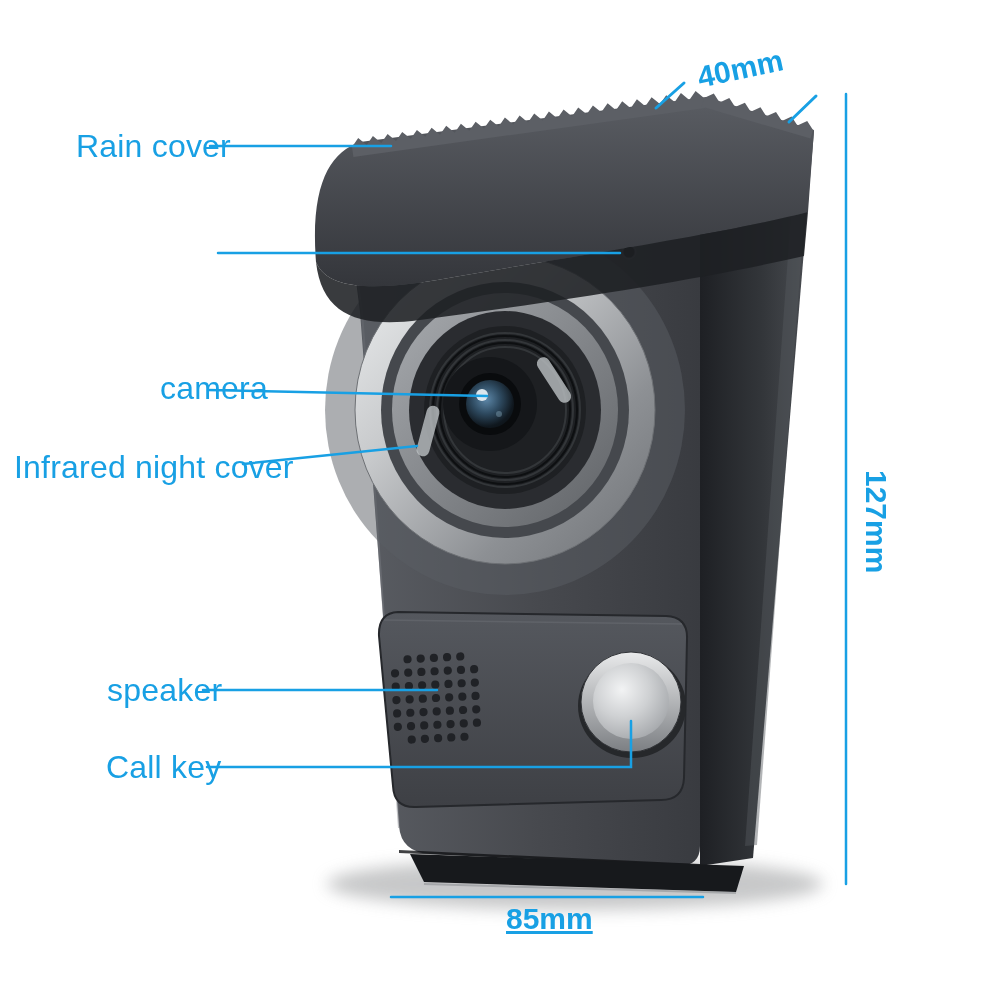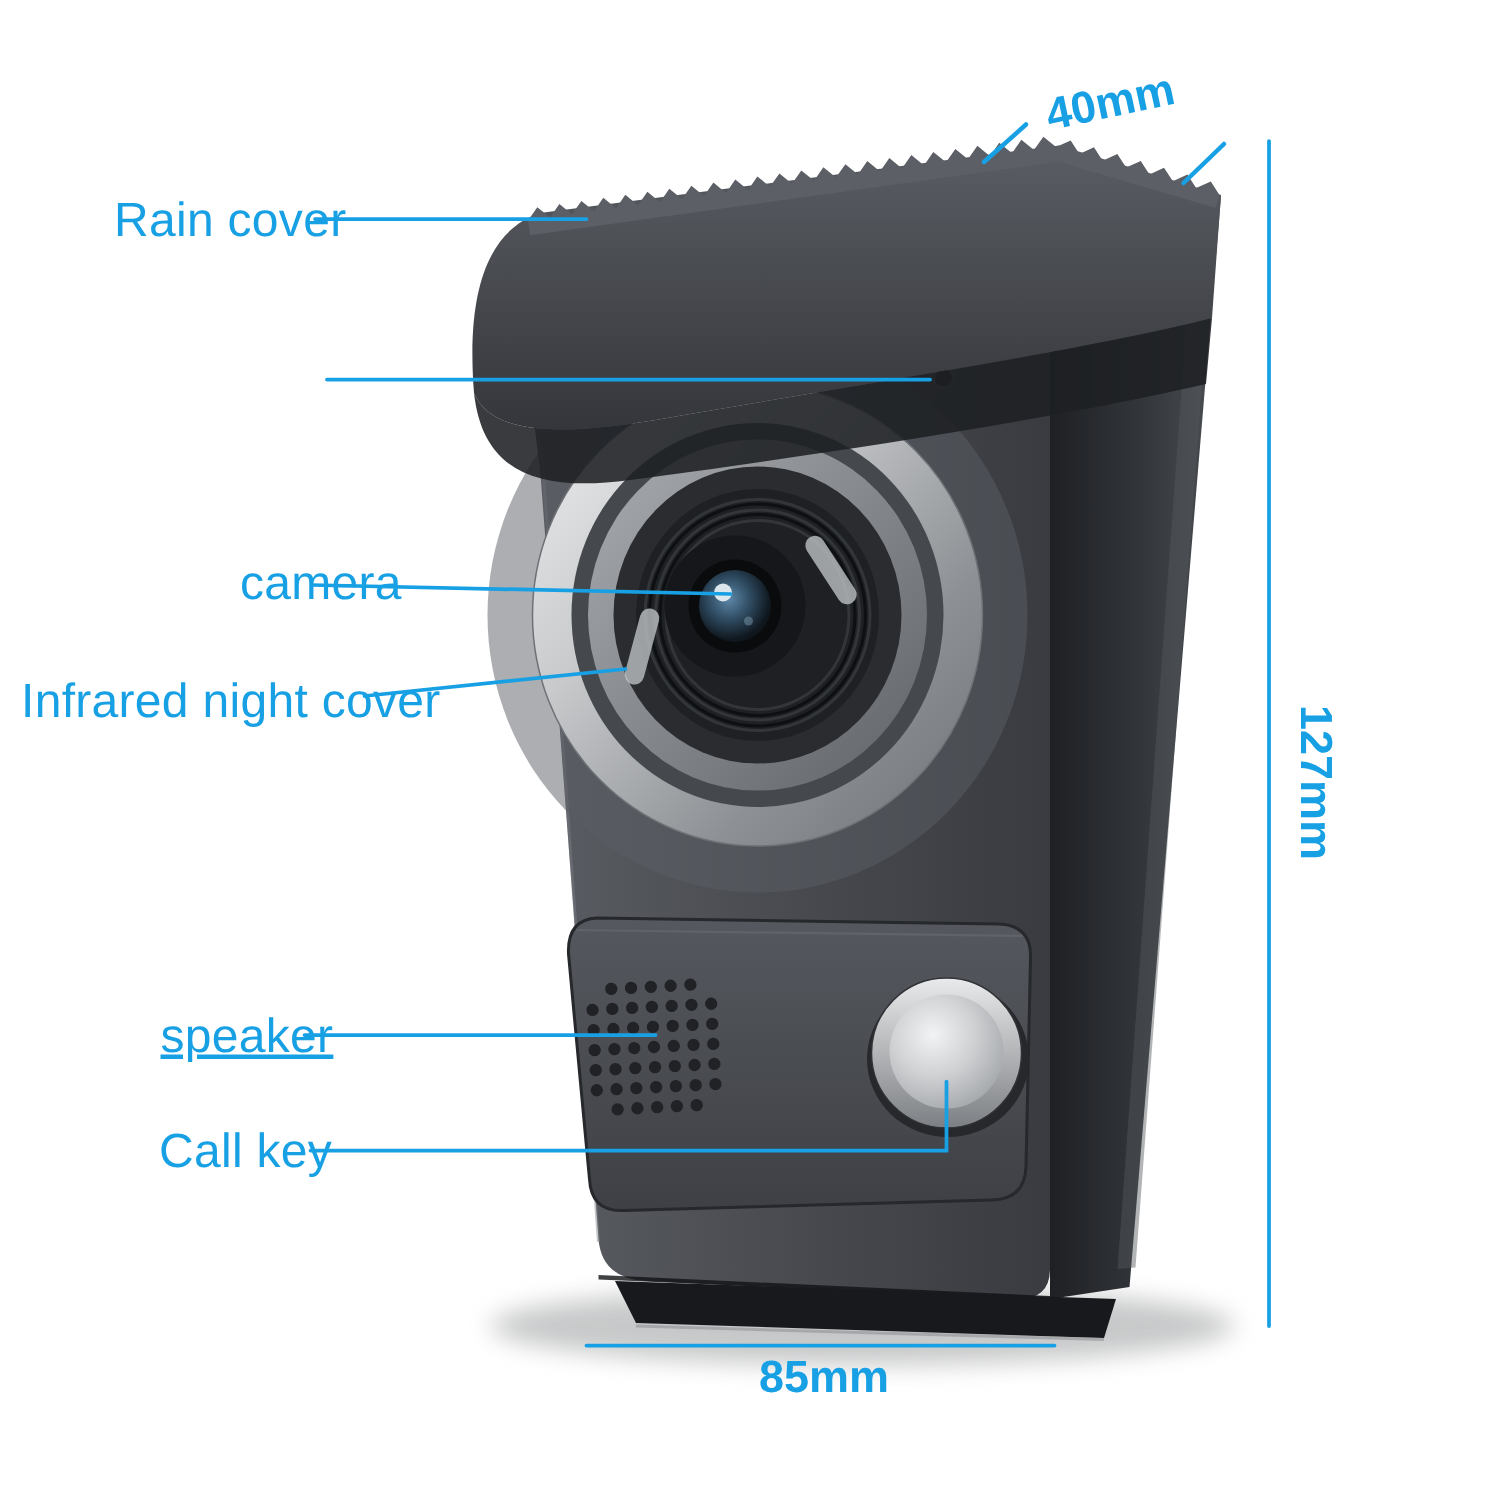--- a/index.html
+++ b/index.html
@@ -14,26 +14,26 @@
   .callout {
     position:absolute; color:var(--accent); font-size:32px; line-height:32px;
     white-space:nowrap; letter-spacing:.2px;
   }
   .dim {
     position:absolute; color:var(--accent); font-size:30px; font-weight:bold;
     line-height:34px; white-space:nowrap;
   }
   .dim-depth  { left:697px; top:52px;  transform:rotate(-12deg); }
   .dim-height { left:893px; top:470px; transform:rotate(90deg); transform-origin:0 0; }
-  .dim-width  { left:506px; top:902px; }
+  .dim-width  { left:506px; top:902px;text-decoration:underline; }
   .lbl-rain     { left:76px;  top:130px; }
   .lbl-mic      { left:80px;  top:237px; }
   .lbl-camera   { left:118px; top:372px;margin-left:42px; }
   .lbl-infrared { left:14px;  top:451px; }
-  .lbl-speaker  { left:107px; top:674px;text-decoration:underline; }
+  .lbl-speaker  { left:107px; top:674px; }
   .lbl-callkey  { left:106px; top:751px; }
   .ann { stroke:var(--accent); stroke-width:2.5; fill:none; stroke-linecap:round; }
   .tick { stroke:var(--accent); stroke-width:3; stroke-linecap:round; }
 </style>
 </head>
 <body>
 
 <div class="stage">
 
   <svg class="scene" width="1000" height="1000" viewBox="0 0 1000 1000">

